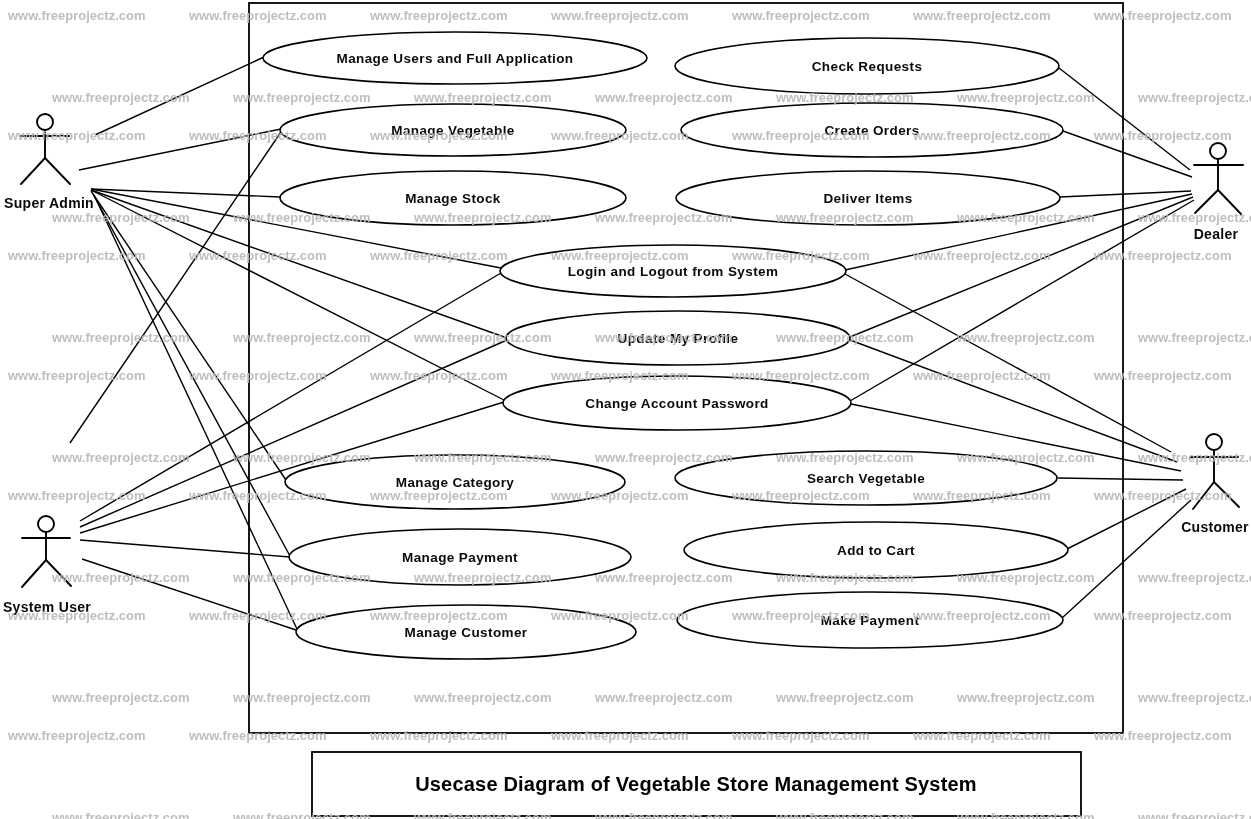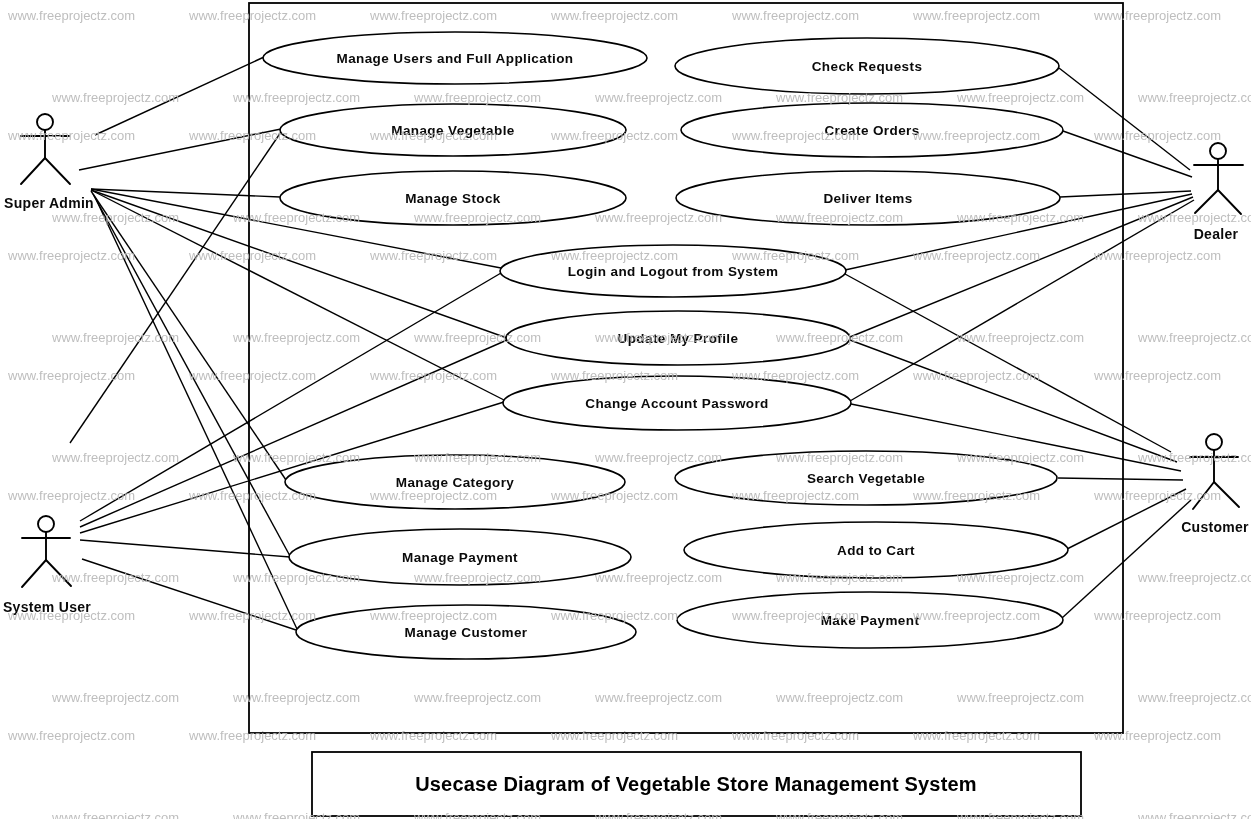--- a/index.html
+++ b/index.html
@@ -9,21 +9,21 @@
   }
   .canvas svg{position:absolute;left:0;top:0;z-index:1;}
   .uc-label{font-family:"Liberation Sans",sans-serif;font-weight:bold;font-size:13.5px;letter-spacing:.4px;fill:#0a0a0a;}
   .actor-label{font-family:"Liberation Sans",sans-serif;font-weight:bold;font-size:14px;letter-spacing:.3px;fill:#0a0a0a;}
   .title-label{font-family:"Liberation Sans",sans-serif;font-weight:bold;font-size:20px;letter-spacing:.2px;fill:#000;}
   .shape{fill:#ffffff;stroke:#000000;stroke-width:1.6;}
   .assoc{stroke:#000000;stroke-width:1.4;fill:none;}
   .figure{stroke:#000000;stroke-width:1.9;fill:none;stroke-linecap:round;}
   .head{fill:#ffffff;stroke:#000000;stroke-width:1.9;}
   .boundary{fill:none;stroke:#000000;stroke-width:1.8;}
-  .wm-layer{position:absolute;left:0;top:0;width:100%;height:100%;z-index:2;pointer-events:none;}
+  .wm-layer{position:absolute;left:0;top:0;width:100%;height:100%;z-index:2;pointer-events:none;font-weight:bold;}
   .wm-layer span{position:absolute;font-family:"Liberation Sans",sans-serif;font-size:13px;white-space:nowrap;opacity:.92;}
 </style>
 </head>
 <body>
 
 <div class="canvas">
 
   <svg width="1251" height="819" viewBox="0 0 1251 819" xmlns="http://www.w3.org/2000/svg">
 
     <rect class="boundary" x="249" y="3" width="874" height="730"></rect>

